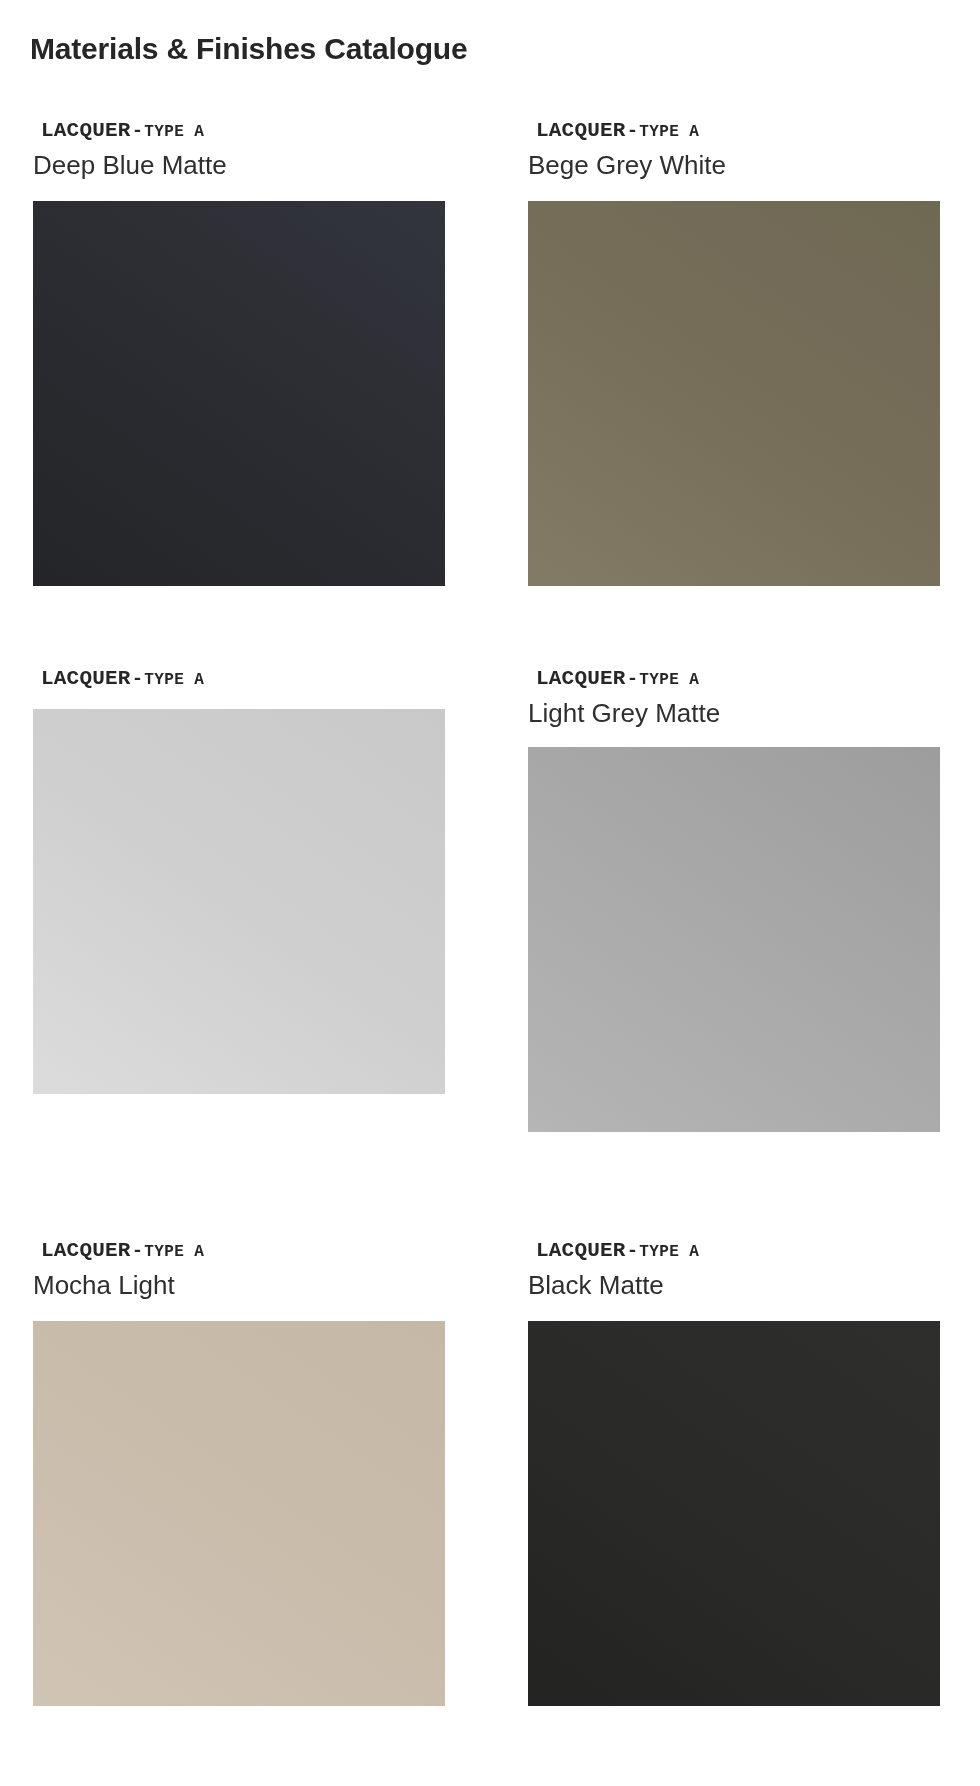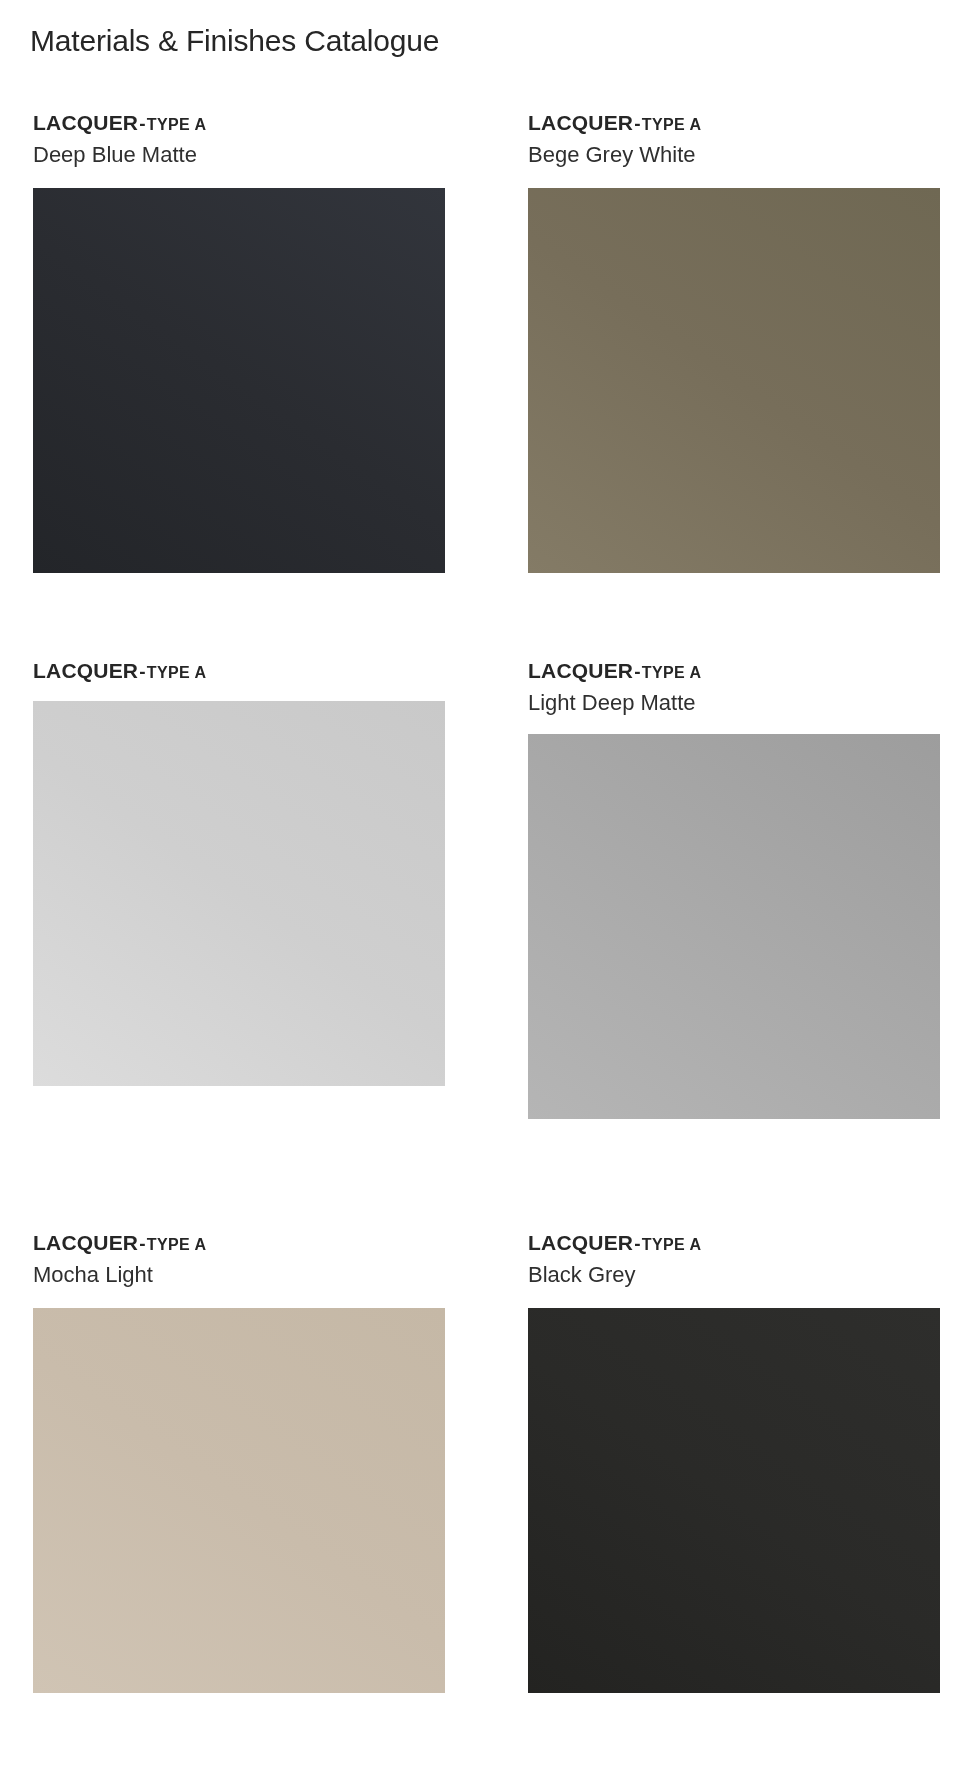--- a/index.html
+++ b/index.html
@@ -21,23 +21,23 @@
     position: relative;
     width: 980px;
     height: 1786px;
     background: #ffffff;
     box-sizing: border-box;
   }
 
   .page-title {
     position: absolute;
     left: 30px;
-    top: 4px;
+    top: 12px;
     font-size: 30px;
-    font-weight: normal;
+    font-weight: bold;
     letter-spacing: -0.2px;
     color: #262626;
     white-space: nowrap;
   }
 
   .grid {
     position: absolute;
     left: 0;
     top: 112px;
     width: 980px;
@@ -49,46 +49,47 @@
   }
 
   .card {
     position: relative;
     box-sizing: border-box;
     padding-left: 33px;
   }
   .card.col2 { padding-left: 34px; }
 
   .card-heading {
-    margin: 0;
+    margin: 8px;
     padding: 0;
     font-weight: bold;
     color: #262626;
     line-height: 1.05;
     white-space: nowrap;
+    font-family: Liberation Mono, monospace;
   }
   .card-heading .cat {
     font-size: 21px;
     letter-spacing: 0.2px;
   }
   .card-heading .sep {
     font-size: 19px;
     letter-spacing: 0.2px;
     padding: 0 1px;
   }
   .card-heading .type {
     font-size: 16px;
     letter-spacing: 0.4px;
   }
 
   .card-name {
     margin: 0;
     padding: 0;
     margin-top: 9px;
-    font-size: 22px;
+    font-size: 26px;
     font-weight: 400;
     color: #2f2f2f;
     line-height: 1.1;
     white-space: nowrap;
   }
 
   .swatch {
     margin-top: 21px;
     width: 412px;
     height: 385px;
@@ -131,34 +132,34 @@
       <div class="card-heading">
         <span class="cat">LACQUER</span><span class="sep">-</span><span class="type">TYPE A</span>
       </div>
       <div class="swatch" style="background: linear-gradient(215deg, rgb(201, 201, 201) 0%, rgb(207, 207, 207) 50%, rgb(220, 220, 220) 100%);"></div>
     </div>
 
     <div class="card col2 row2">
       <div class="card-heading">
         <span class="cat">LACQUER</span><span class="sep">-</span><span class="type">TYPE A</span>
       </div>
-      <div class="card-name">Light Deep Matte</div>
+      <div class="card-name">Light Grey Matte</div>
       <div class="swatch" style="background: linear-gradient(215deg, rgb(157, 157, 157) 0%, rgb(169, 169, 169) 50%, rgb(181, 181, 181) 100%);"></div>
     </div>
 
     <div class="card col1 row3">
       <div class="card-heading">
         <span class="cat">LACQUER</span><span class="sep">-</span><span class="type">TYPE A</span>
       </div>
       <div class="card-name">Mocha Light</div>
       <div class="swatch" style="background: linear-gradient(215deg, rgb(197, 184, 166) 0%, rgb(201, 188, 171) 50%, rgb(208, 196, 180) 100%);"></div>
     </div>
 
     <div class="card col2 row3">
       <div class="card-heading">
         <span class="cat">LACQUER</span><span class="sep">-</span><span class="type">TYPE A</span>
       </div>
-      <div class="card-name">Black Grey</div>
+      <div class="card-name">Black Matte</div>
       <div class="swatch" style="background: linear-gradient(215deg, rgb(46, 46, 44) 0%, rgb(42, 42, 40) 50%, rgb(35, 35, 33) 100%);"></div>
     </div>
 
   </div>
 </div>
 
 </body></html>

